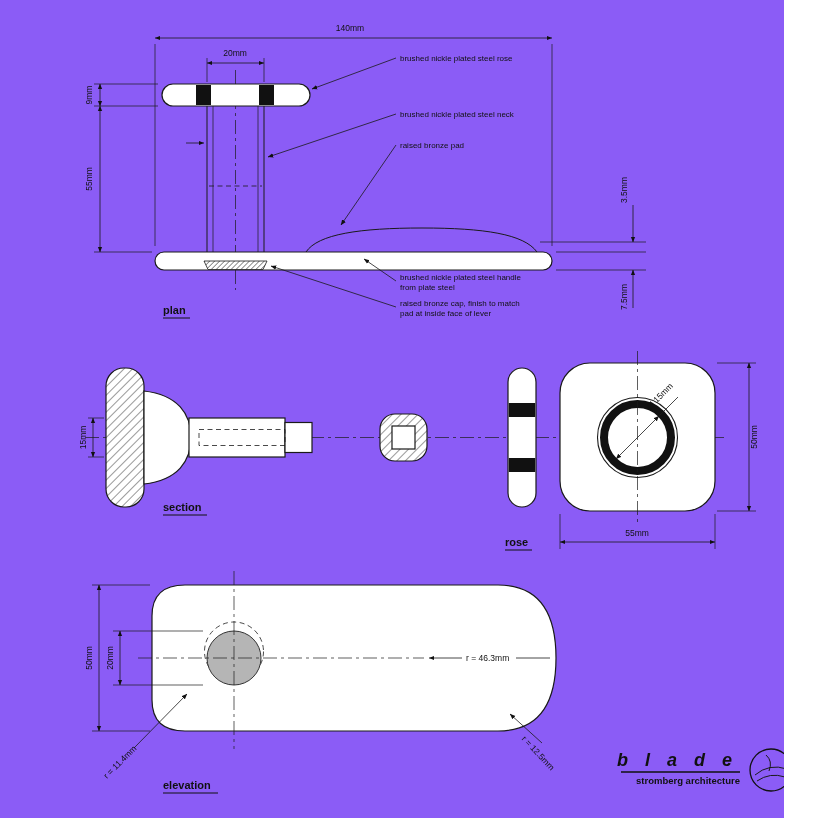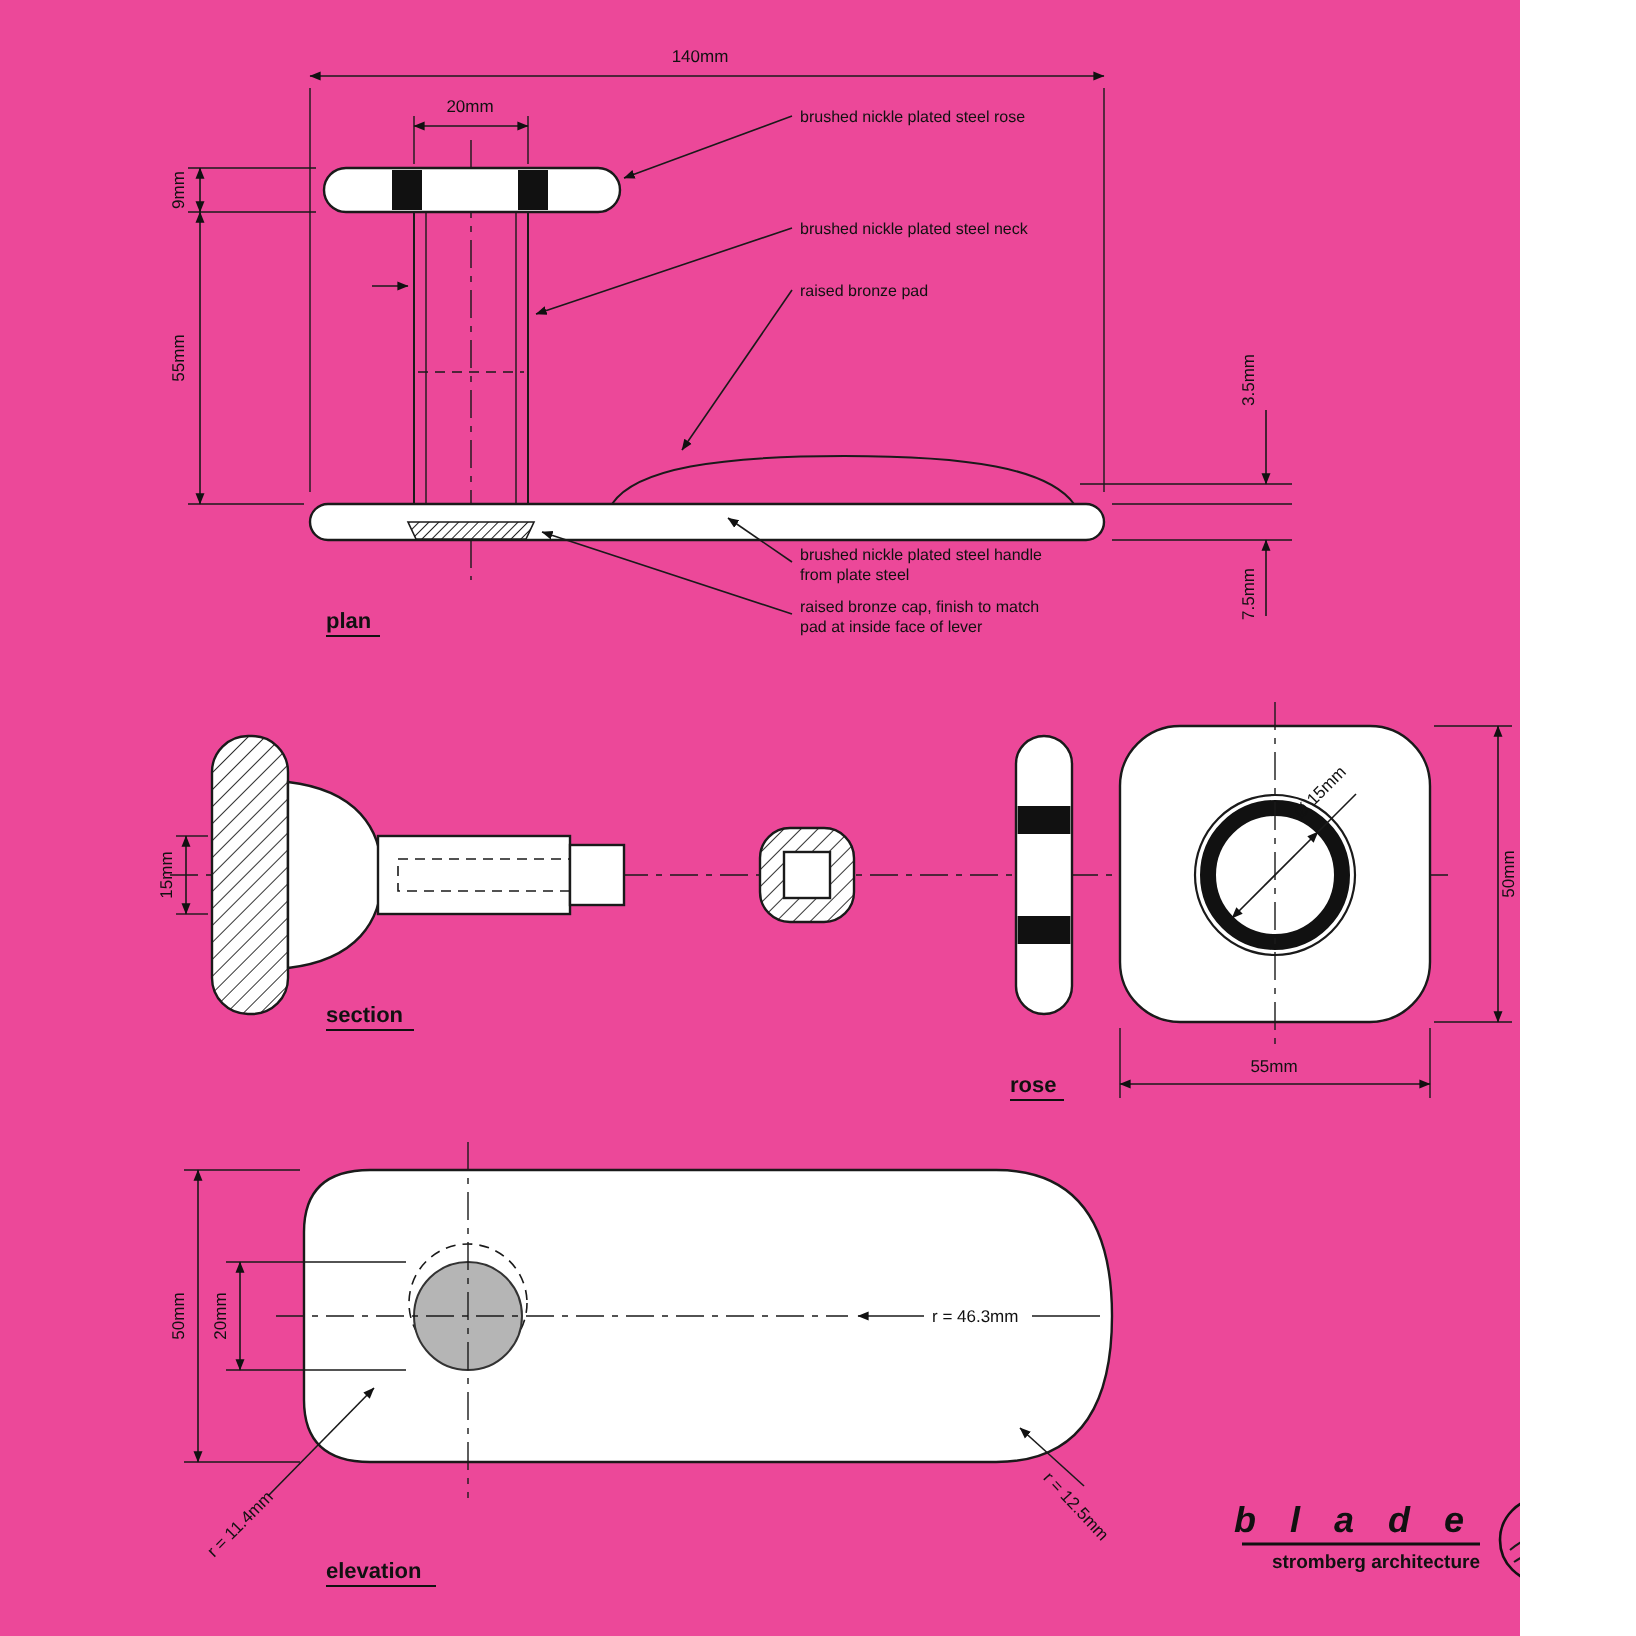--- a/index.html
+++ b/index.html
@@ -1,17 +1,17 @@
 <!DOCTYPE html>
 <html><head>
 <meta charset="utf-8">
 <style>
   html,body{margin:0;padding:0;background:#ffffff;}
-  #sheet{width:760px;height:818px;background:#ec4899;position:relative;overflow:hidden;
-         font-family:"Liberation Sans",sans-serif;}
+  #sheet{width:760px;height:818px;background:#8b5cf6;position:relative;overflow:hidden;
+         font-family:"Liberation Sans",sans-serif;padding-left:24px;}
   svg{position:absolute;top:0;left:0;display:block;}
   .outline{fill:#fff;stroke:#1a1a1a;stroke-width:1.2;}
   .thin{fill:none;stroke:#1a1a1a;stroke-width:1;}
   .dimline{fill:none;stroke:#1a1a1a;stroke-width:0.8;}
   .ext{fill:none;stroke:#1a1a1a;stroke-width:0.7;}
   .cl{fill:none;stroke:#1a1a1a;stroke-width:0.7;stroke-dasharray:14 4 3 4;}
   .hid{fill:none;stroke:#1a1a1a;stroke-width:0.8;stroke-dasharray:5 3.5;}
   .solid{fill:#111;stroke:none;}
   text{fill:#111;}
   .dim{font-size:8.5px;}

